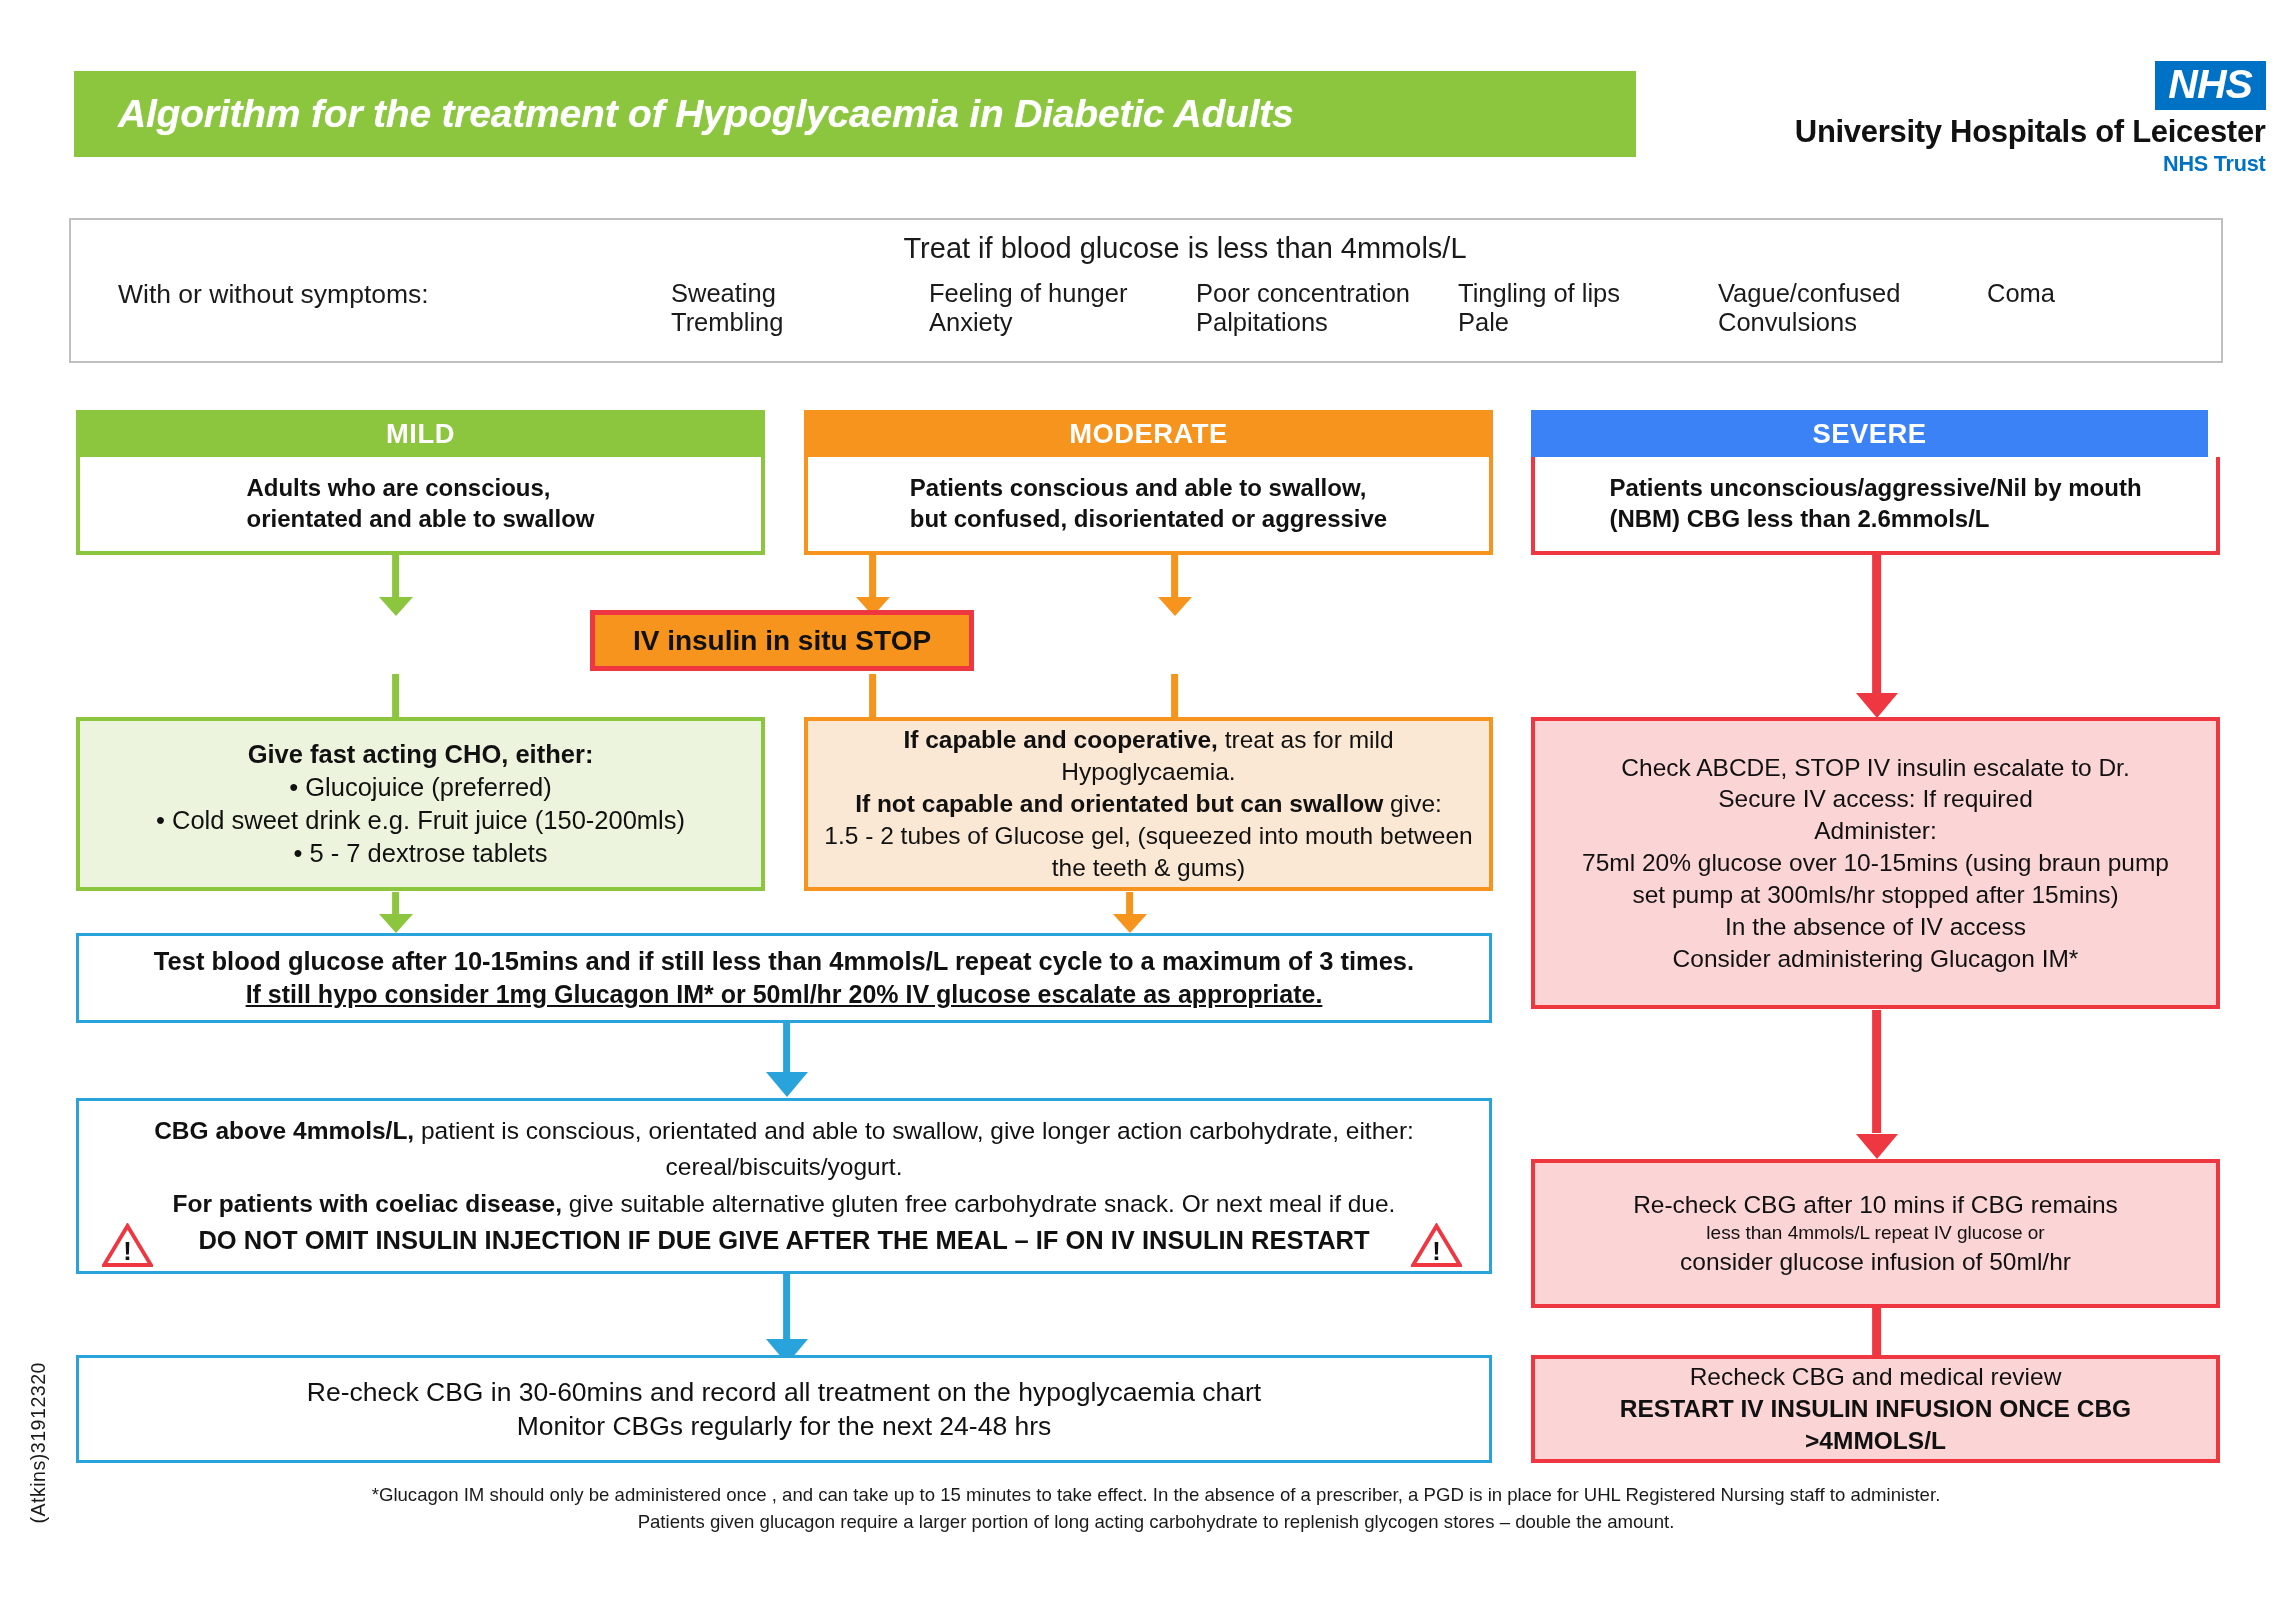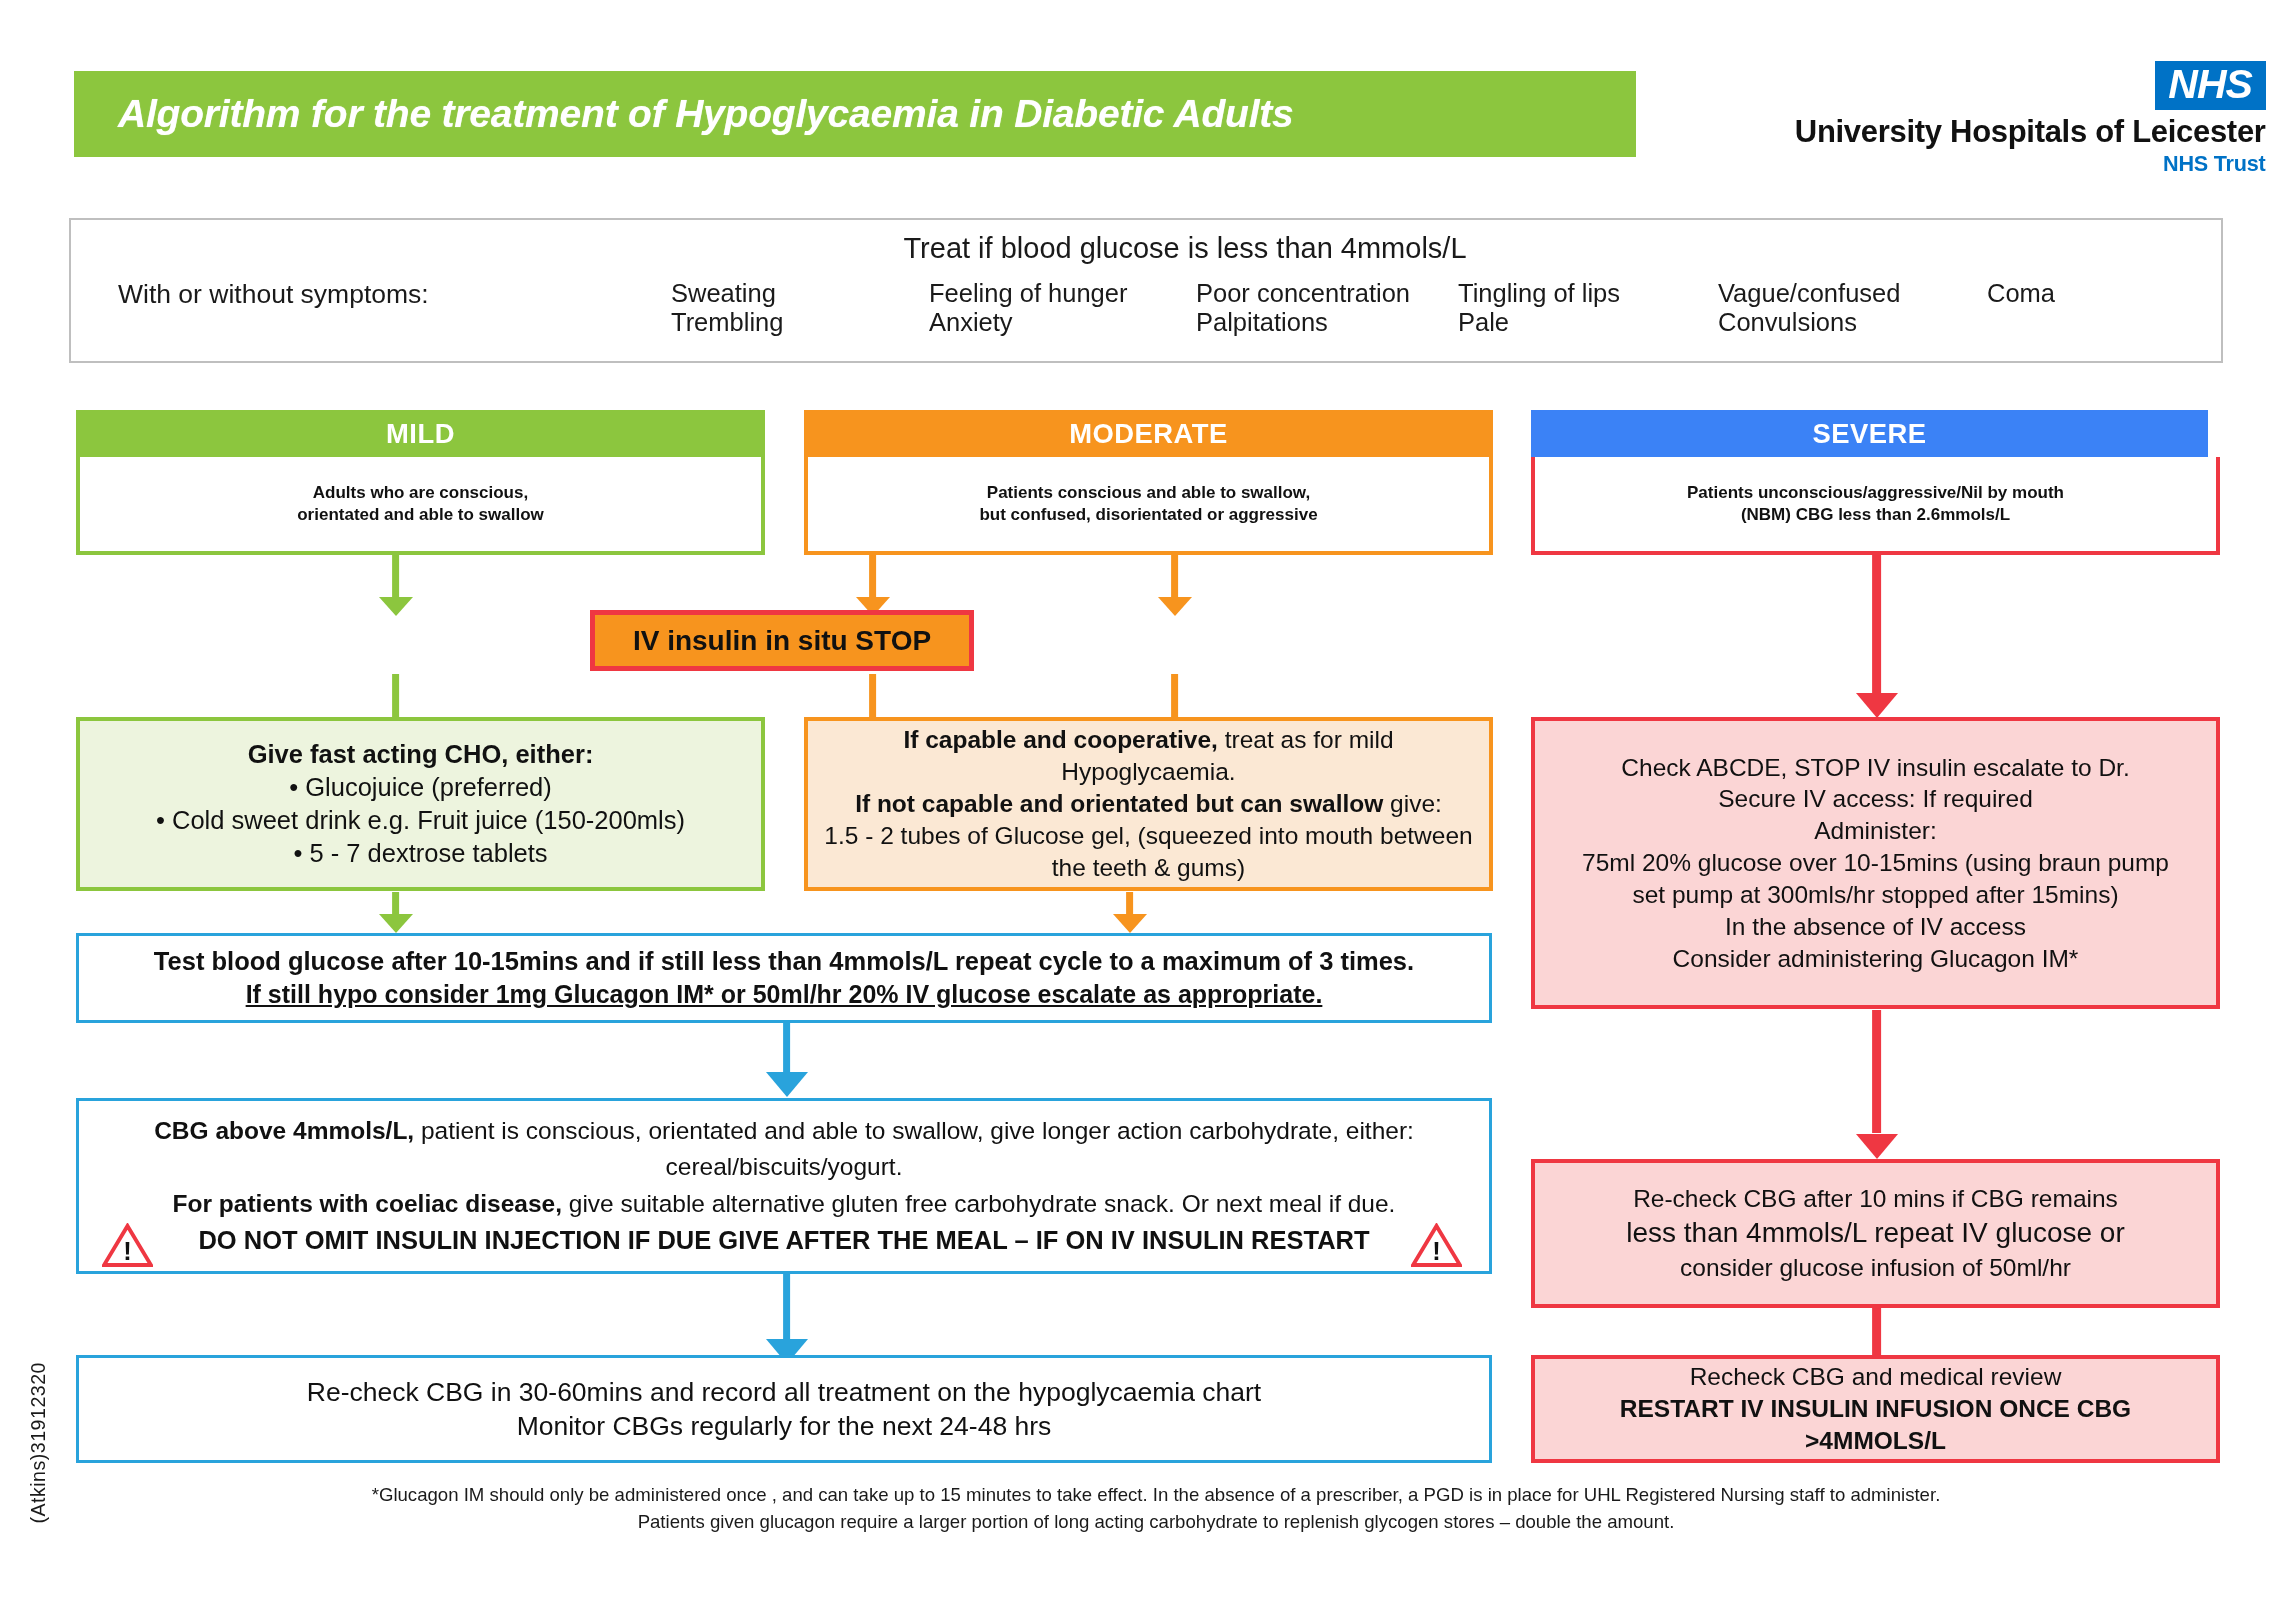--- a/index.html
+++ b/index.html
@@ -101,22 +101,21 @@
     display: flex; align-items: center; justify-content: center;
     color: #ffffff;
     font-size: 27.4px;
     font-weight: bold;
     letter-spacing: 0.5px;
   }
   .cat-body {
     position: absolute;
     display: flex; align-items: center; justify-content: center;
     background: #ffffff;
-    text-align: center;
-    font-size: 17px;
+    font-size: 24px;
     font-weight: bold;
     color: #111111;
     line-height: 1.28;
     padding: 5.9px 9.8px;
   }
 
   
   .box {
     position: absolute;
     text-align: center;
@@ -331,21 +330,21 @@
     <p style="font-size:24.5px;">Consider administering Glucagon IM*</p>
   </div>
 
   <div class="arrow" style="left:1855px; top:1010px; width:43px; height:149px;">
     <div class="shaft" style="width:9.8px; height:123px; background:#EF3742;"></div>
     <div class="head" style="border-left:21.6px solid transparent; border-right:21.6px solid transparent; border-top:25.5px solid #EF3742;"></div>
   </div>
 
   <div class="box" style="left:1531px; top:1159px; width:689px; height:149px; background:#FBD5D5; border:4.9px solid #EF3742;">
     <p style="font-size:24.5px;">Re-check CBG after 10 mins if CBG remains</p>
-    <p style="font-size:28px;">less than 4mmols/L repeat IV glucose or</p>
+    <p style="font-size:19px;">less than 4mmols/L repeat IV glucose or</p>
     <p style="font-size:24.5px;">consider glucose infusion of 50ml/hr</p>
   </div>
 
   <div class="arrow" style="left:1855px; top:1308px; width:43px; height:96px;">
     <div class="shaft" style="width:9.8px; height:71px; background:#EF3742;"></div>
     <div class="head" style="border-left:21.6px solid transparent; border-right:21.6px solid transparent; border-top:25.5px solid #EF3742;"></div>
   </div>
 
   <div class="box" style="left:1531px; top:1355px; width:689px; height:108px; background:#FBD5D5; border:4.9px solid #EF3742;">
     <p style="font-size:24.5px;">Recheck CBG and medical review</p>

